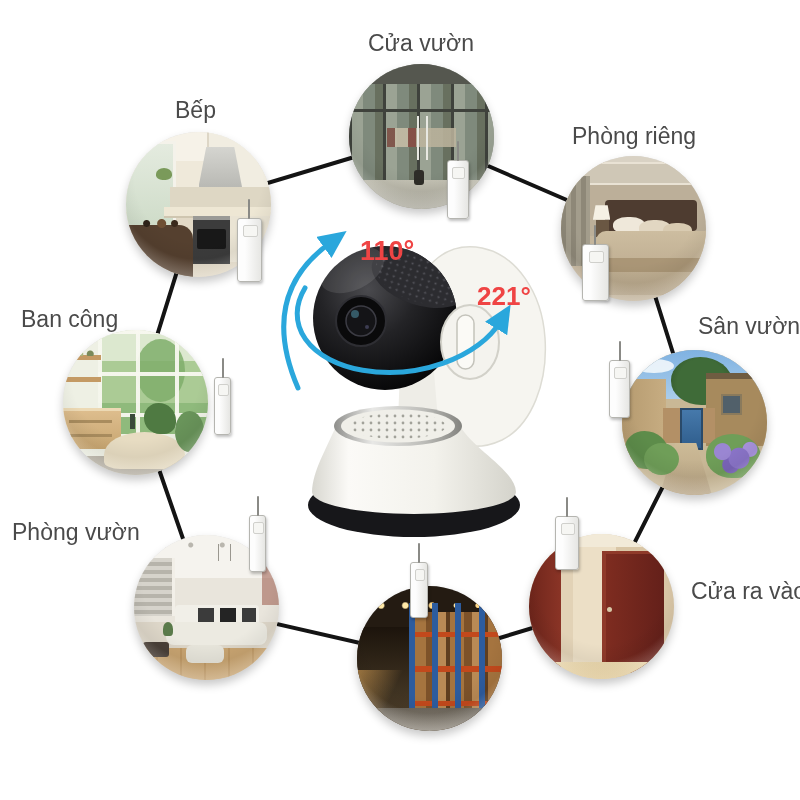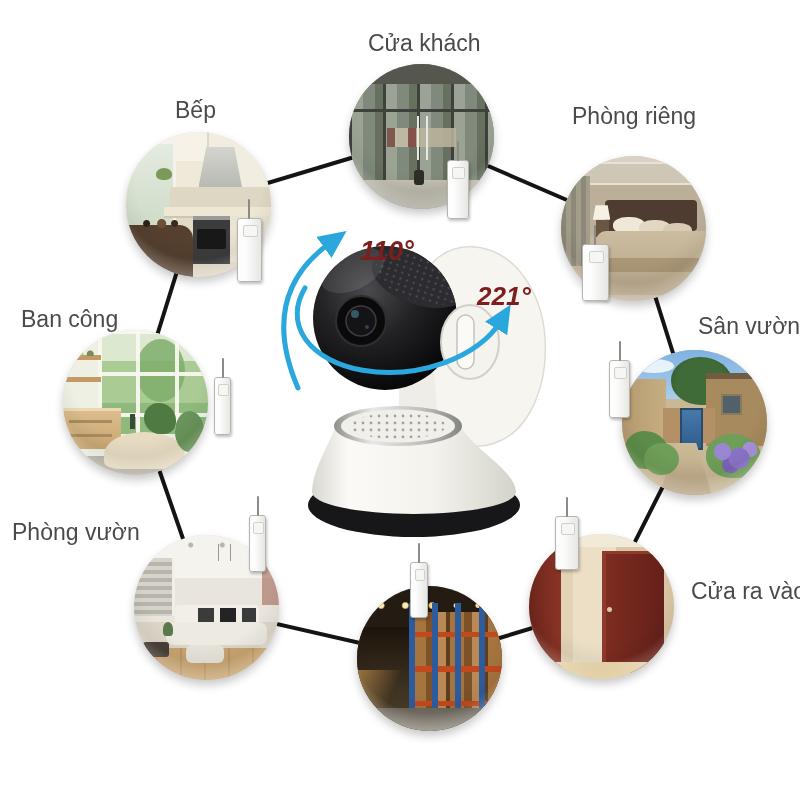--- a/index.html
+++ b/index.html
@@ -132,21 +132,21 @@
   .pk-back{left:28%;top:48%;width:58%;height:14%;background:#f1efe8;border-radius:4px;}
   .pk-cush{left:44%;top:50%;width:40%;height:10%;
      background:repeating-linear-gradient(90deg,#3b3b3b 0 16px,#f0eee6 16px 22px,#242424 22px 38px,#f0eee6 38px 44px);}
   .pk-floor{left:0;top:78%;width:100%;height:22%;background:repeating-linear-gradient(90deg,#c8a471 0 22px,#bd9763 22px 24px);}
   .pk-seat{left:22%;top:60%;width:70%;height:16%;background:#eceae1;border-radius:8px;}
   .pk-ott{left:36%;top:76%;width:26%;height:12%;background:#e6e4da;border-radius:6px;}
   .pk-tab{left:6%;top:74%;width:18%;height:10%;background:#4a4038;border-radius:3px;}
   .pk-plant{left:20%;top:60%;width:10px;height:14px;background:#5a7a4a;border-radius:50% 50% 30% 30%;}
   
   .label{position:absolute;font-size:23px;line-height:1.2;color:#4a4a4a;white-space:nowrap;z-index:7;}
-  .angle{position:absolute;font-weight:bold;color:#7f1d1d;z-index:7;font-style:italic;}
+  .angle{position:absolute;font-weight:bold;color:#ef4444;z-index:7;}
   #angle-tilt{left:360px;top:236px;font-size:27px;}
   #angle-pan{left:477px;top:281px;font-size:26px;}
   
   .sensor{position:absolute;z-index:6;background:linear-gradient(90deg,#fdfdfd 30%,#e6e6e3);
      border:1px solid #b5b5b0;border-radius:3px;box-shadow:1px 2px 3px rgba(0,0,0,.25);}
   .sensor .ant{position:absolute;top:-20px;left:45%;width:2px;height:20px;background:#8a8a86;border-radius:1px;}
   .sensor .led{position:absolute;top:6px;left:22%;width:55%;height:10px;border:1px solid #d0d0cc;border-radius:2px;background:#f6f6f3;}
   
   #camera{position:absolute;left:240px;top:215px;width:340px;height:340px;z-index:3;}
 </style>
@@ -362,21 +362,21 @@
     <ellipse cx="470" cy="342" rx="29" ry="37" fill="#f4f3ee" stroke="#d2d1c9" stroke-width="2"></ellipse>
     <rect x="457" y="315" width="17" height="54" rx="8.5" fill="#fbfaf6" stroke="#c4c3bb" stroke-width="1.5"></rect>
 
     <path d="M 305 288 A 102 64 -8 1 0 500 322" fill="none" stroke="#2aa7dc" stroke-width="5" stroke-linecap="round" marker-end="url(#arrowBlue)"></path>
     <path d="M 298 388 Q 258 295 330 243" fill="none" stroke="#2aa7dc" stroke-width="5" stroke-linecap="round" marker-end="url(#arrowBlue)"></path>
   </svg>
 
   <div class="angle" id="angle-tilt">110°</div>
   <div class="angle" id="angle-pan">221°</div>
 
-  <div class="label" style="left:368px;top:30px">Cửa khách</div>
-  <div class="label" style="left:572px;top:103px">Phòng riêng</div>
+  <div class="label" style="left:368px;top:30px">Cửa vườn</div>
+  <div class="label" style="left:572px;top:123px">Phòng riêng</div>
   <div class="label" style="left:698px;top:313px">Sân vườn</div>
   <div class="label" style="left:691px;top:578px">Cửa ra vào</div>
   <div class="label" style="left:12px;top:519px">Phòng vườn</div>
   <div class="label" style="left:21px;top:306px">Ban công</div>
   <div class="label" style="left:175px;top:97px">Bếp</div>
 
 </div>
 
 </body></html>

